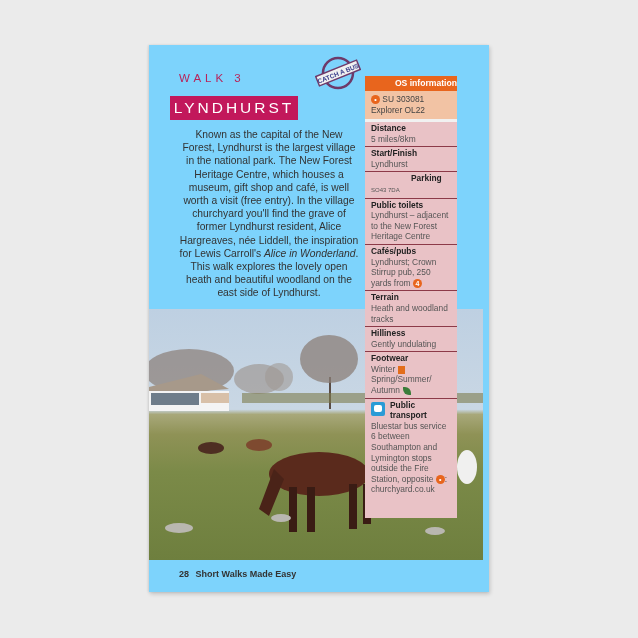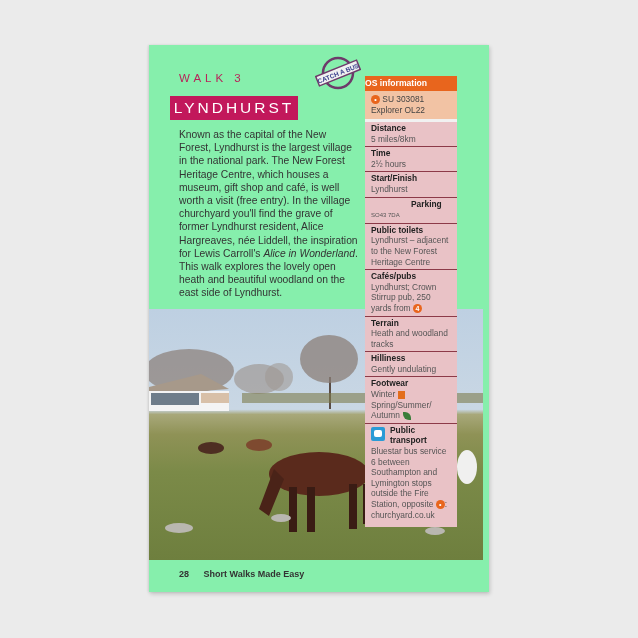--- a/index.html
+++ b/index.html
@@ -2,59 +2,61 @@
 <html><head>
 <meta charset="utf-8">
 <style>
   html, body { margin:0; padding:0; }
   body {
     width:638px; height:638px; background:#ebebeb; position:relative; overflow:hidden;
     font-family: "Liberation Sans", sans-serif;
   }
   .page {
     position:absolute; left:149px; top:45px; width:340px; height:547px;
-    background:#86efac; box-shadow: 1px 2px 4px rgba(0,0,0,0.18), -1px 0 2px rgba(0,0,0,0.08);
+    background:#7dd3fc; box-shadow: 1px 2px 4px rgba(0,0,0,0.18), -1px 0 2px rgba(0,0,0,0.08);
   }
   .walk-label {
     position:absolute; left:30px; top:27px; font-size:11.5px; letter-spacing:4px;
     color:#b8245a; font-weight:normal;
   }
   .title-box {
     position:absolute; left:21px; top:51px; width:128px; height:24px; background:#c2185b;
     color:#fff; font-size:15.5px; letter-spacing:3px; line-height:24px; text-align:center;
   }
   .bus-logo { position:absolute; left:166px; top:8px; width:46px; height:40px; }
   .intro {
     position:absolute; left:30px; top:83px; width:180px; font-size:10.3px; line-height:13.2px;
     color:#333;
+    text-align:center;
   }
   .intro i { font-style:italic; }
   .photo {
     position:absolute; left:0; top:264px; width:334px; height:251px; overflow:hidden;
     background: linear-gradient(#bed0e2 0%, #c9d7e4 40%, #a8a87a 42%, #8f9256 50%, #7b8a48 65%, #6e7f3e 100%);
   }
   .footer {
     position:absolute; left:30px; top:524px; font-size:9px; font-weight:bold; color:#333;
   }
-  .footer .pg { margin-right:12px; }
+  .footer .pg { margin-right:4px; }
   .sidebar {
     position:absolute; left:216px; top:31px; width:92px;
   }
   .os-head {
     background:#e8651d; color:#fff; font-size:8.6px; font-weight:bold; height:15px; line-height:15px;
+    text-align:right;
   }
   .os-body {
     background:#f2c3a4; color:#444; font-size:8.4px; line-height:11px; padding:3px 6px 3px 6px;
     border-bottom:3px solid #f1f1f1;
   }
   .pink { background:#e9c2c6; }
   .row {
     padding:1px 5px 2px 6px; border-bottom:1.3px solid #8c3a48; font-size:8.4px; line-height:10.6px; color:#555;
   }
-  .row:last-child { border-bottom:none; padding-bottom:7px; }
+  .row:last-child { border-bottom:none; padding-bottom:23px; }
   .row .k { font-weight:bold; color:#222; display:block; }
   .row .k.inline { display:inline;padding-left:40px; }
   .row .pc { font-size:6px; color:#555; font-weight:normal; }
   .marker {
     display:inline-block; width:9px; height:9px; border-radius:50%; background:#e8651d;
     color:#fff; font-size:7px; line-height:9px; text-align:center; vertical-align:middle; font-weight:bold;
   }
   .boot { display:inline-block; width:7px; height:8px; background:#e36d1b; margin-left:3px; vertical-align:middle; }
   .leaf { display:inline-block; width:8px; height:8px; background:#3b7d3a; margin-left:3px; border-radius:0 6px 0 6px; vertical-align:middle; }
   .bus-icon {
@@ -127,24 +129,20 @@
       <span>SU 303081</span><br>
       <span>Explorer OL22</span>
     </div>
 
     <div class="pink">
       <div class="row">
         <span class="k">Distance</span>
         <span>5 miles/8km</span>
       </div>
       <div class="row">
-        <span class="k">Time</span>
-        <span>2½ hours</span>
-      </div>
-      <div class="row">
         <span class="k">Start/Finish</span>
         <span>Lyndhurst</span>
       </div>
       <div class="row">
         <span class="k inline">Parking</span>
         <span class="pc">SO43 7DA</span><br>
       </div>
       <div class="row">
         <span class="k">Public toilets</span>
         <span>Lyndhurst – adjacent to the New Forest Heritage Centre</span>

